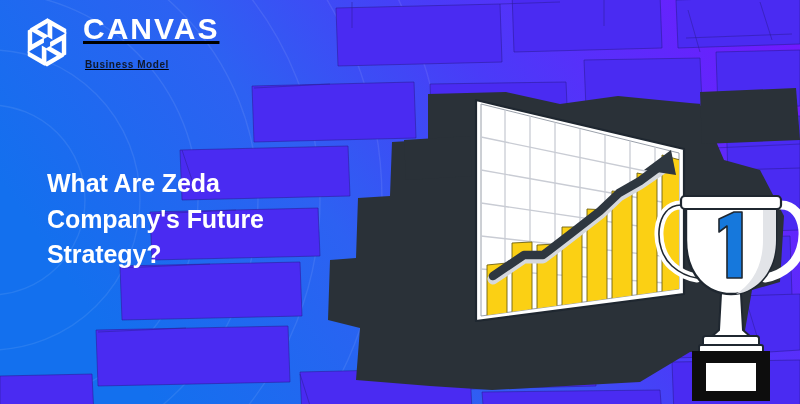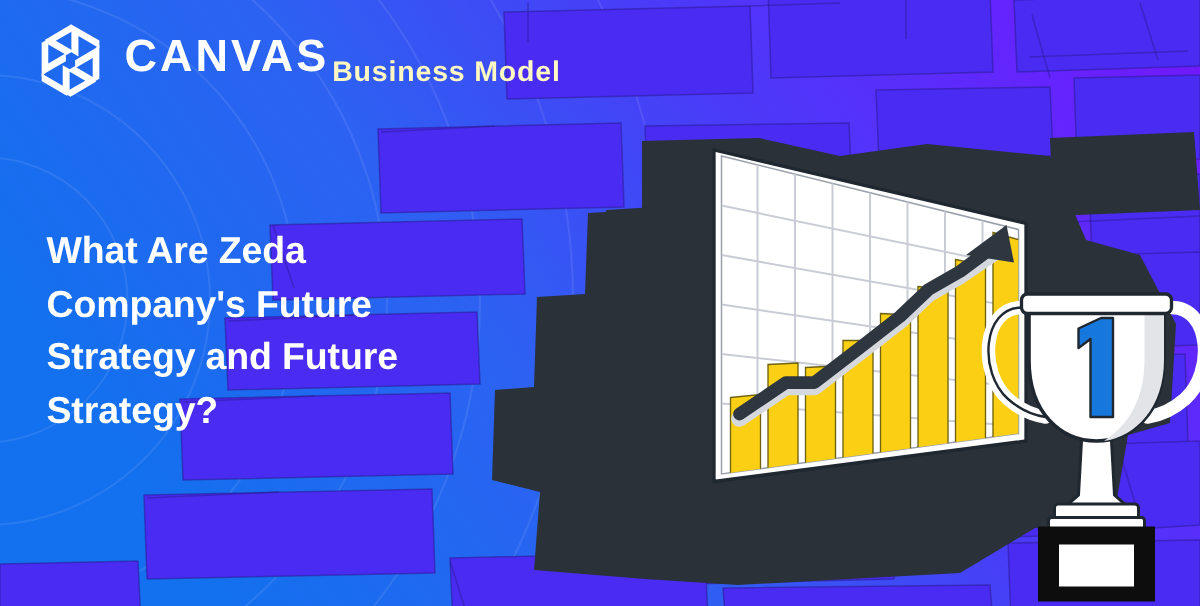--- a/index.html
+++ b/index.html
@@ -17,41 +17,41 @@
   .layer{position:absolute;inset:0;}
   svg.layer{display:block;width:800px;height:404px;}
 
   
   .brand{
     position:absolute;left:22px;top:14px;
     display:flex;align-items:center;gap:11px;
     z-index:40;
   }
   .brand-mark{width:50px;height:52px;flex:0 0 auto;}
-  .brand-words{display:flex;line-height:1;}
+  .brand-words{display:flex;flex-direction:column;line-height:1;text-decoration:underline;}
   .brand-title{
     color:#ffffff;font-size:30px;font-weight:bold;
     letter-spacing:2.0px;
   }
   .brand-sub{
-    color:#fef9c3;font-size:19px;font-weight:bold;
+    color:#0f172a;font-size:10px;font-weight:bold;
     letter-spacing:0.55px;margin-top:16px;margin-left:2px;
   }
 
   
   .headline{
     position:absolute;left:31px;top:150px;
     width:330px;
     z-index:40;
     color:#ffffff;
     font-size:25px;
     font-weight:bold;
     line-height:1.42;
     letter-spacing:-0.1px;
-    margin:0;
+    margin:16px;
   }
   .headline span{display:block;}
 </style>
 </head>
 <body>
 
 <div class="stage">
 
   <svg class="layer" viewBox="0 0 800 404" preserveAspectRatio="none">
     <defs>
@@ -140,21 +140,20 @@
     </svg>
     <div class="brand-words">
       <div class="brand-title">CANVAS</div>
       <div class="brand-sub">Business Model</div>
     </div>
   </div>
 
   <h1 class="headline">
     <span>What Are Zeda</span>
     <span>Company's Future</span>
-    <span>Strategy and Future</span>
     <span>Strategy?</span>
   </h1>
 
   <svg class="layer" viewBox="0 0 800 404" preserveAspectRatio="none" style="z-index:30;">
     <defs>
 
       <clipPath id="boardClip">
         <polygon points="481,104 679,153 679,289 481,316"></polygon>
       </clipPath>
       <clipPath id="barsClip">

